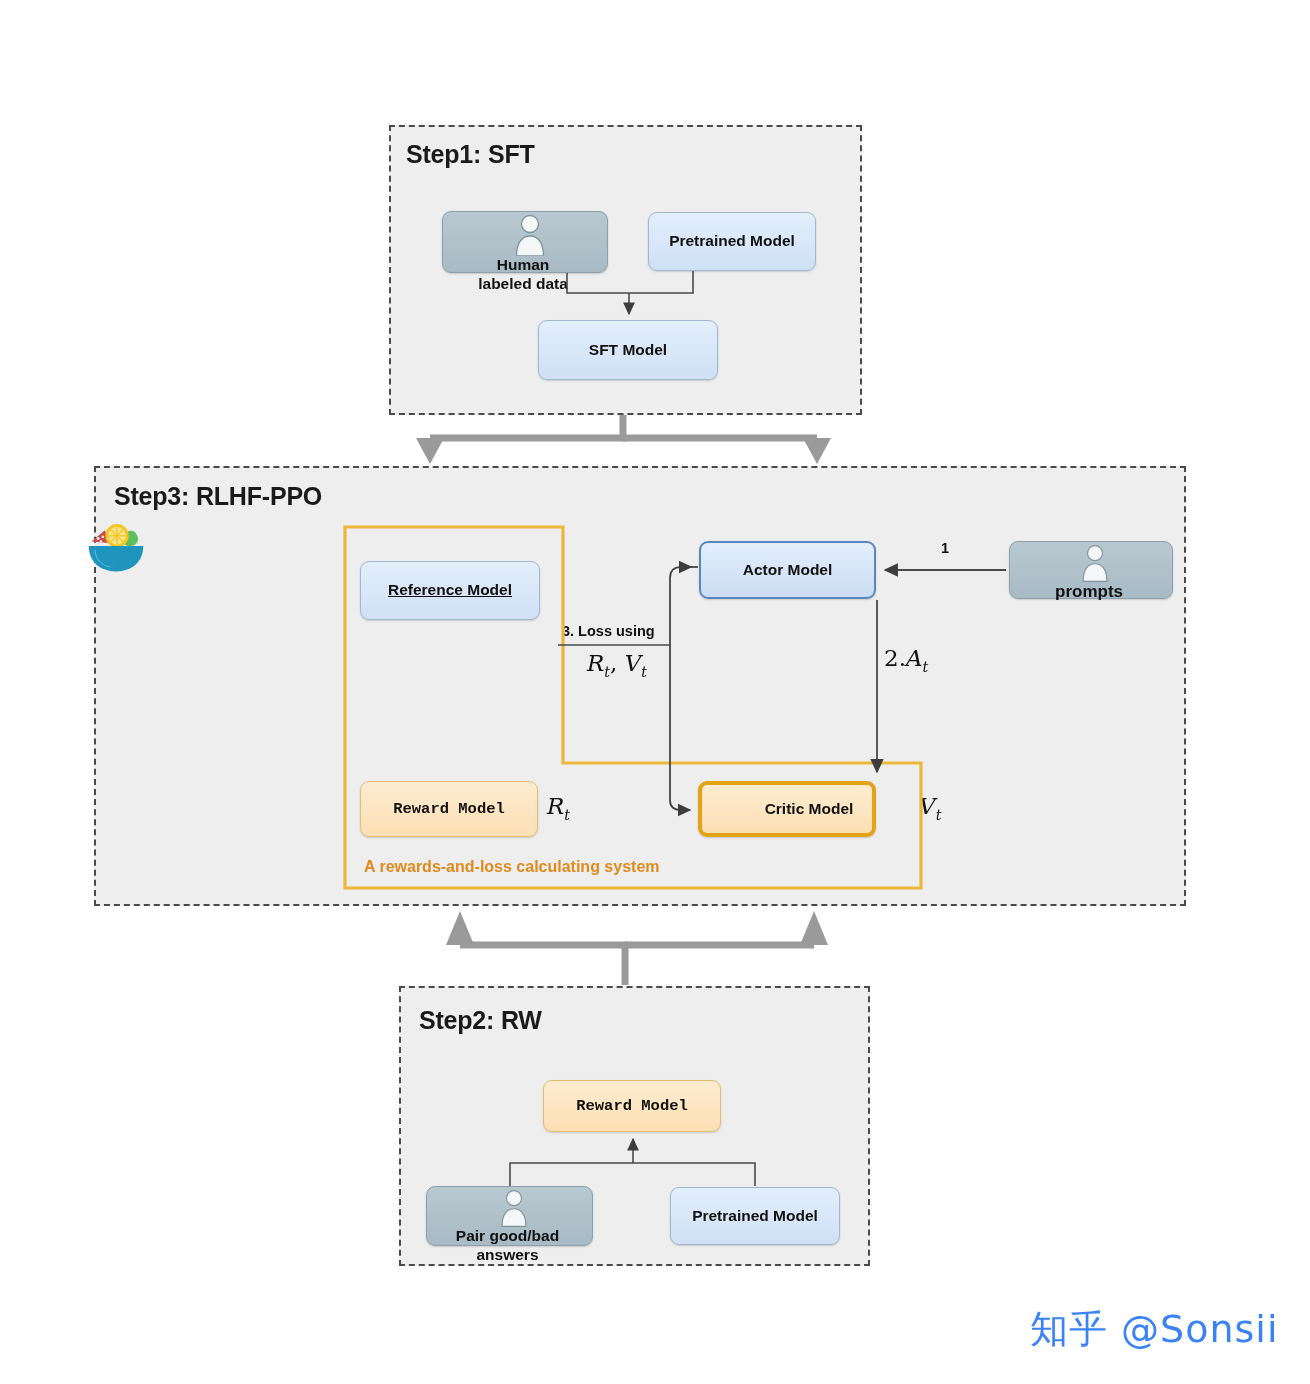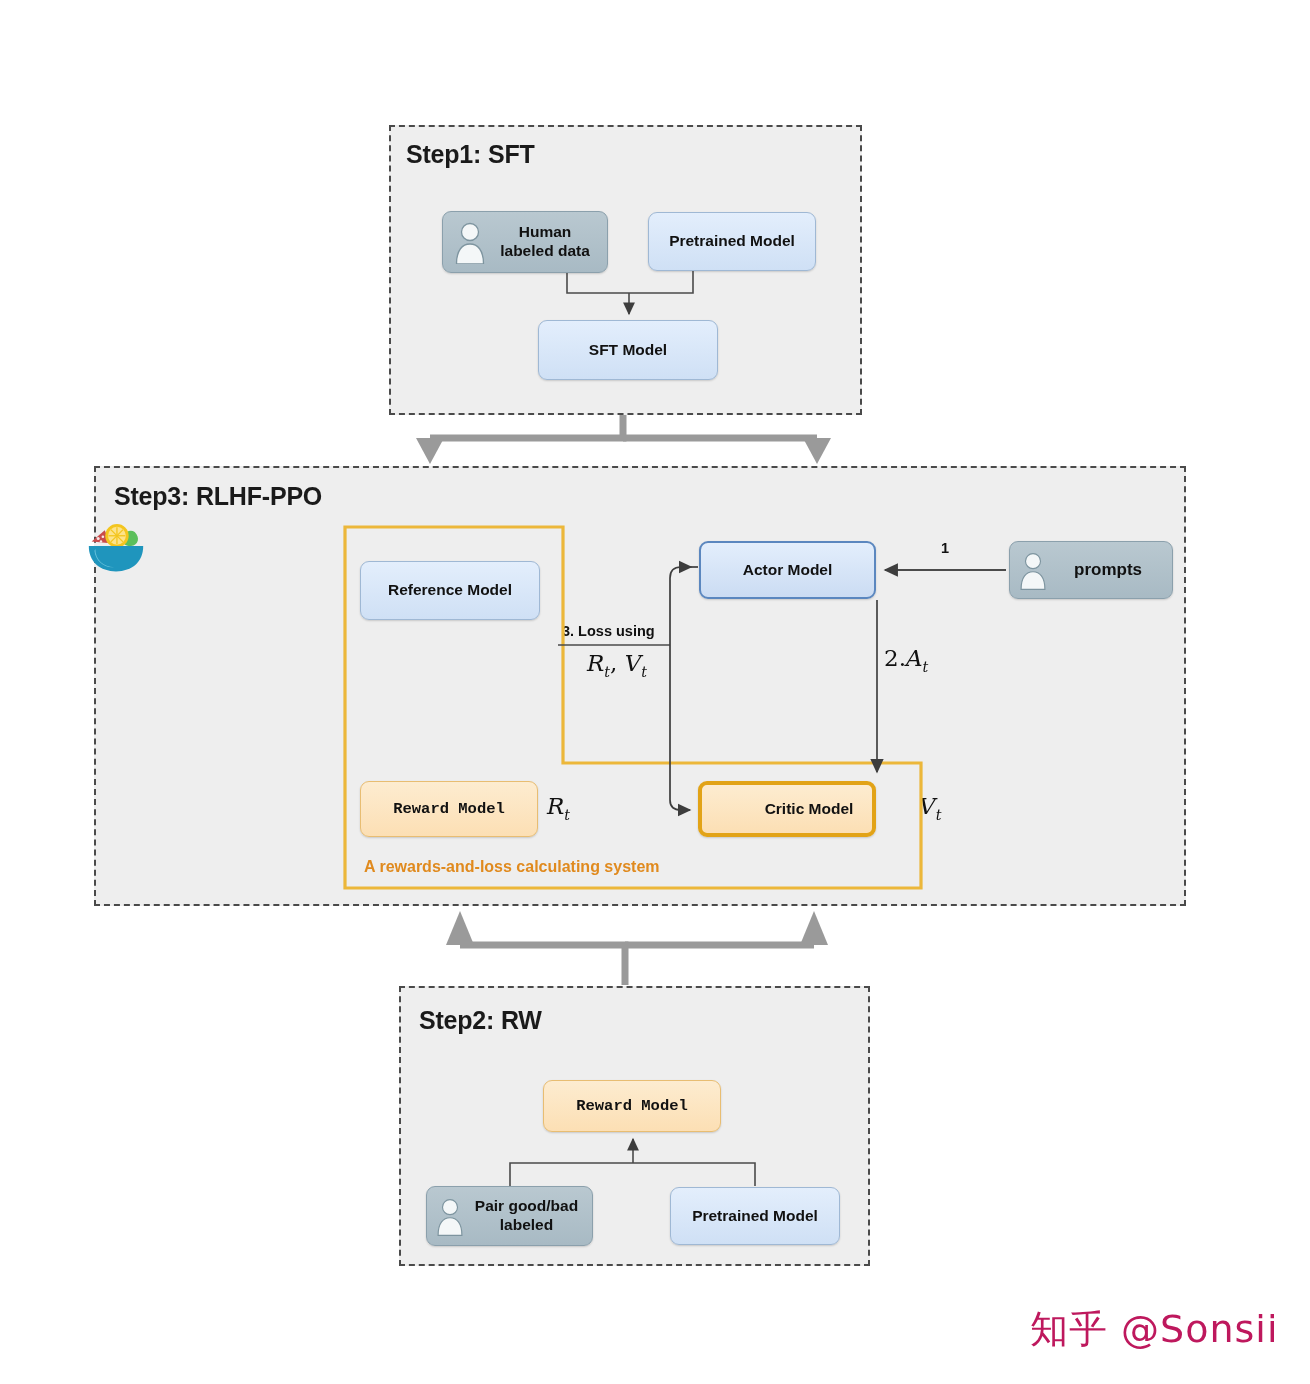--- a/index.html
+++ b/index.html
@@ -70,21 +70,21 @@
   .node-orange {
     background: linear-gradient(180deg,#fdecd0 0%, #fcdfb4 100%);
     border: 1.6px solid #e8bd72;
     font-family: Liberation Mono, monospace;
   }
   .node-orange-strong {
     background: linear-gradient(180deg,#fdecd0 0%, #fcdfb4 100%);
     border: 4px solid #e2a317;
   }
   .node .label { padding: 0 6px; }
-  .node.with-icon { justify-content: space-between; }
+  .node.with-icon { justify-content: space-between; flex-direction: column; }
   .node.with-icon .label { flex: 1; text-align: center; padding-right: 10px; }
 
   
   .person-icon {
     width: 34px;
     height: 44px;
     margin-left: 10px;
     flex: 0 0 auto;
   }
   .system-caption {
@@ -117,21 +117,21 @@
   }
   .math .upright { font-style: normal; }
 
   
   .bowl-icon { position: absolute; }
 
   
   .watermark {
     position: absolute;
     font-size: 38px;
-    color: #be185d;
+    color: #3b82f6;
     font-family: "DejaVu Sans", sans-serif;
     white-space: nowrap;
     letter-spacing: 1px;
   }
 </style>
 </head>
 <body>
 
 <div id="canvas">
 
@@ -171,21 +171,21 @@
       <line x1="24" y1="20" x2="42" y2="20"></line>
       <line x1="26.5" y1="13.5" x2="39.5" y2="26.5"></line>
       <line x1="39.5" y1="13.5" x2="26.5" y2="26.5"></line>
     </g>
     <path d="M3 31 L61 31 C61 48 49 58 32 58 C15 58 3 48 3 31 Z" fill="#1f95bd"></path>
     <path d="M10 34 C10 46 19 53 30 53.5 C20 55 10 47 9 36 Z" fill="#7ed0e6" opacity="0.75"></path>
   </svg>
 
   <div class="system-caption" style="left:364px; top:858px;">A rewards-and-loss calculating system</div>
 
-  <div class="node node-blue" style="left:360px; top:561px; width:180px; height:59px;">
+  <div class="node node-blue" style="left:360px; top:561px; width:180px; height:59px;text-decoration:underline;">
     <span class="label">Reference Model</span>
   </div>
 
   <div class="node node-orange" style="left:360px; top:781px; width:178px; height:56px;">
     <span class="label">Reward Model</span>
   </div>
 
   <div class="node node-blue-strong" style="left:699px; top:541px; width:177px; height:58px;">
     <span class="label">Actor Model</span>
   </div>
@@ -228,21 +228,21 @@
   <div class="node node-orange" style="left:543px; top:1080px; width:178px; height:52px;">
     <span class="label">Reward Model</span>
   </div>
 
   <div class="node node-gray with-icon" style="left:426px; top:1186px; width:167px; height:60px;">
     <svg class="person-icon" viewBox="0 0 34 44" style="width:30px;height:40px;margin-left:8px;">
       <circle cx="17" cy="12" r="8.5" fill="#f4f7f8" stroke="#7d949f" stroke-width="1.3"></circle>
       <path d="M3.5 44 C3.5 30 9.5 24 17 24 C24.5 24 30.5 30 30.5 44 Z" fill="#f4f7f8" stroke="#7d949f" stroke-width="1.3"></path>
     </svg>
     <span class="label" style="white-space:pre-line;">Pair good/bad
-labeled</span>
+answers</span>
   </div>
 
   <div class="node node-blue" style="left:670px; top:1187px; width:170px; height:58px;">
     <span class="label">Pretrained Model</span>
   </div>
 
   <svg class="layer">
     <defs>
       <marker id="arrow-dark" markerWidth="9" markerHeight="9" refX="7.2" refY="4.5" orient="auto">
         <path d="M0,0.8 L8,4.5 L0,8.2 Z" fill="#3d3d3d"></path>

